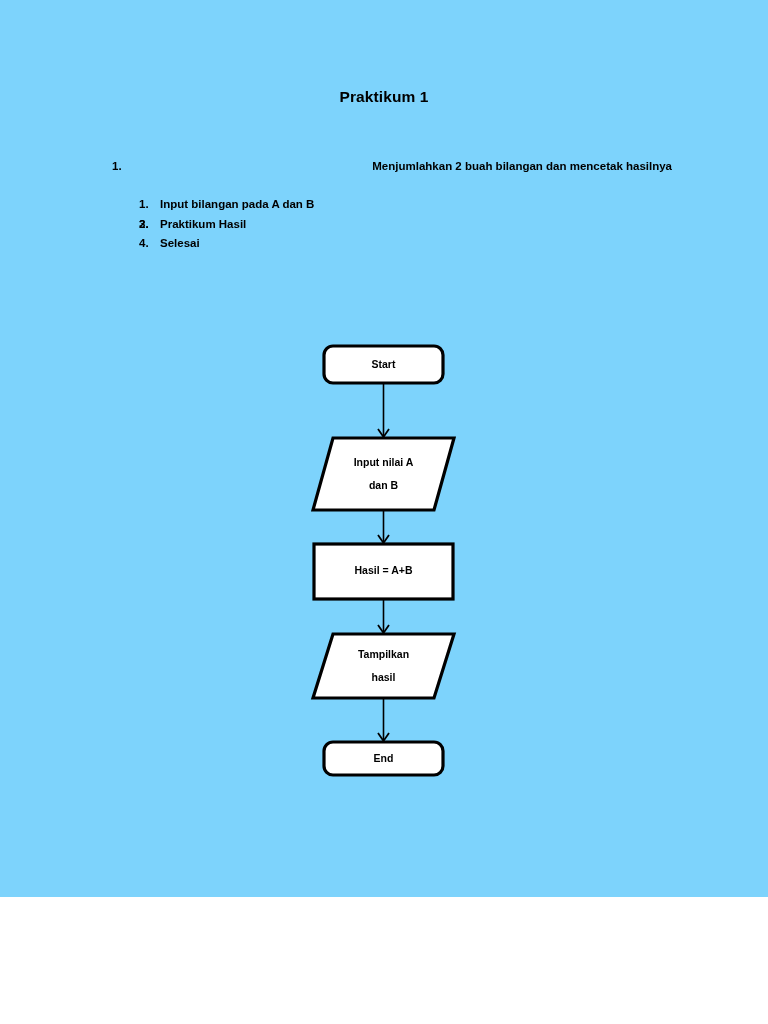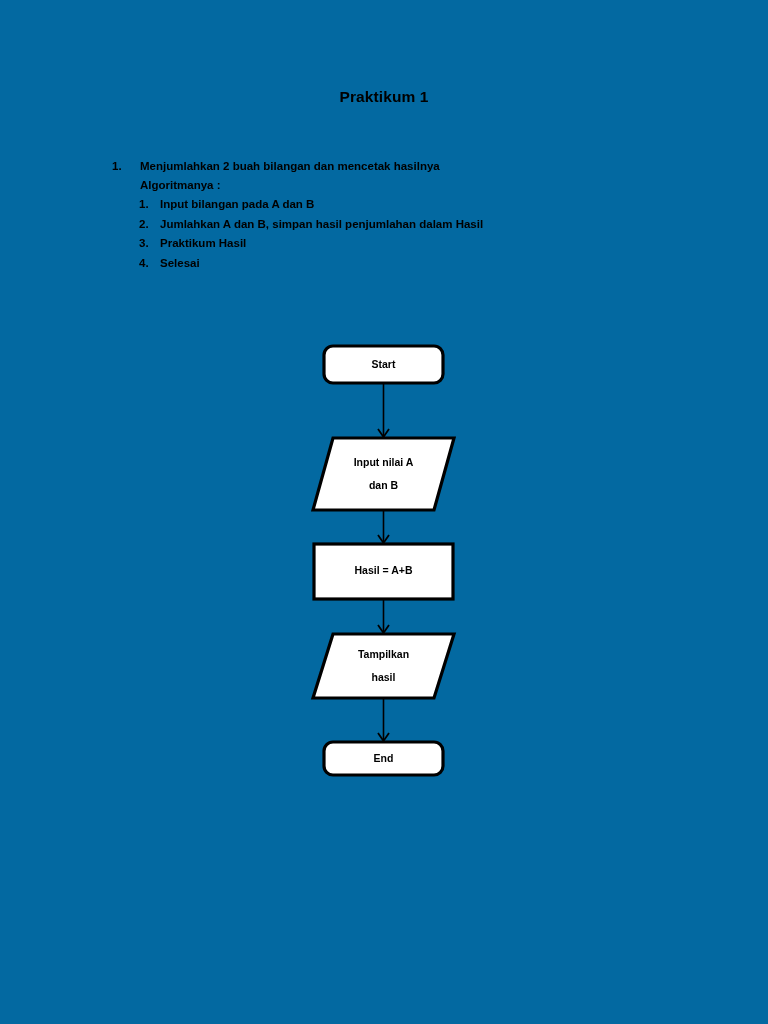--- a/index.html
+++ b/index.html
@@ -13,22 +13,22 @@
     position: relative;
     overflow: hidden;
     font-family: "Liberation Sans", sans-serif;
     color: #000000;
   }
 
   #page {
     position: absolute;
     left: 0; top: 0;
     width: 768px;
-    height: 1024px;
-    background: #0369a1;
+    height: 897px;
+    background: #7dd3fc;
   }
 
   
   #doc-title {
     position: absolute;
     left: 0;
     top: 88px;
     width: 768px;
     text-align: center;
     font-size: 15.5px;
@@ -54,20 +54,21 @@
     position: absolute;
     left: 0;
     top: 0;
     width: 20px;
     font-size: 11.5px;
     font-weight: bold;
   }
   .outer-line {
     display: block;
     white-space: nowrap;
+    text-align: right;
   }
 
   
   #inner-list {
     position: absolute;
     left: 139px;
     top: 195px;
     width: 540px;
   }
   .inner-item {
@@ -133,32 +134,30 @@
 <body>
 
 <div id="page">
 
   <div id="doc-title">Praktikum 1</div>
 
   <div id="outer-list">
     <div class="outer-item">
       <span class="outer-marker">1.</span>
       <span class="outer-line">Menjumlahkan 2 buah bilangan dan mencetak hasilnya</span>
-      <span class="outer-line">Algoritmanya :</span>
     </div>
   </div>
 
   <div id="inner-list">
     <div class="inner-item">
       <span class="inner-marker">1.</span>
       <span>Input bilangan pada A dan B</span>
     </div>
     <div class="inner-item">
       <span class="inner-marker">2.</span>
-      <span>Jumlahkan A dan B, simpan hasil penjumlahan dalam Hasil</span>
     </div>
     <div class="inner-item">
       <span class="inner-marker">3.</span>
       <span>Praktikum Hasil</span>
     </div>
     <div class="inner-item">
       <span class="inner-marker">4.</span>
       <span>Selesai</span>
     </div>
   </div>

